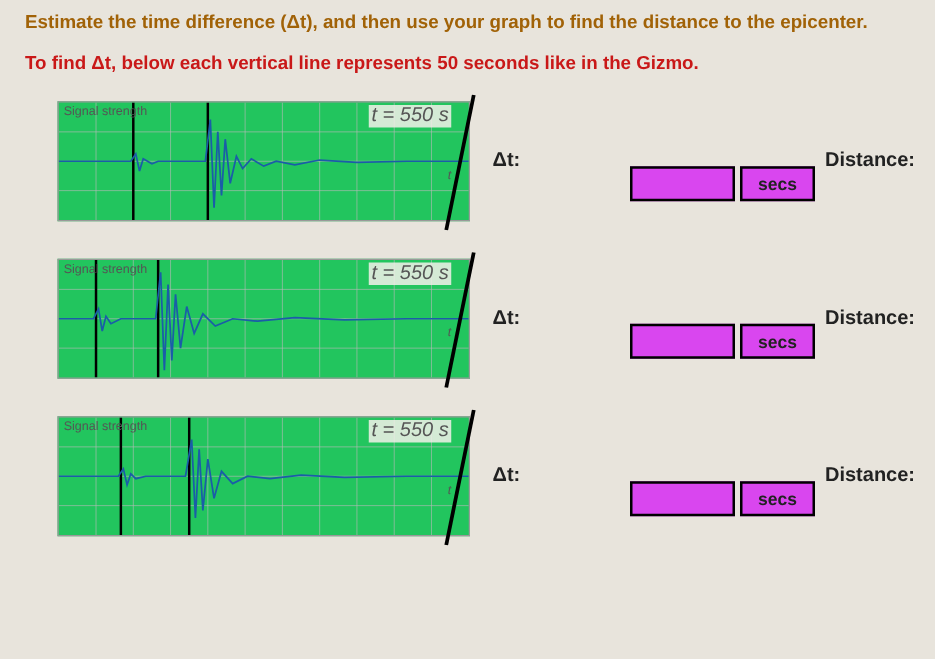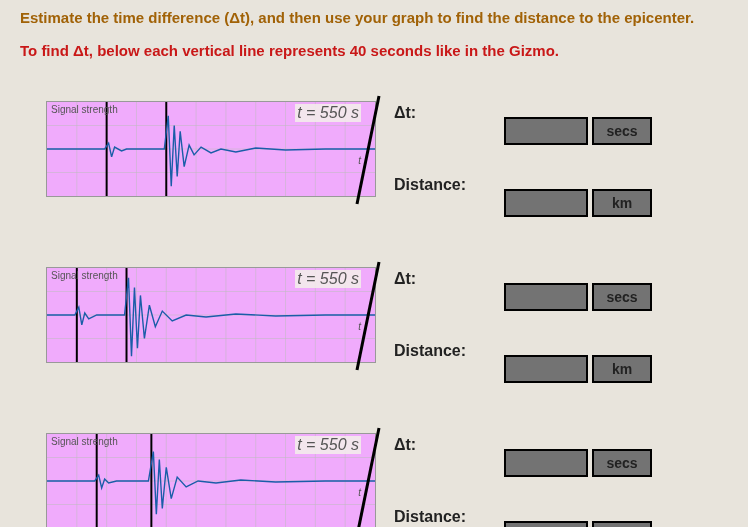--- a/index.html
+++ b/index.html
@@ -30,21 +30,21 @@
     .row {
       display: flex;
       align-items: center;
       gap: 18px;
       margin-bottom: 30px;
     }
     .seismo {
       width: 330px;
       height: 96px;
       position: relative;
-      background: #f0abfc;
+      background: #22c55e;
       border: 1px solid #999;
       flex-shrink: 0;
     }
     .axis-label-y {
       position: absolute;
       top: 2px;
       left: 4px;
       font-size: 10px;
       color: #555;
       filter: blur(0.5px);
@@ -67,34 +67,34 @@
       bottom: 30px;
       right: 14px;
       font-size: 10px;
       font-style: italic;
       color: #555;
       z-index: 5;
     }
     .answer-block {
       width: 310px;
       display: flex;
-      flex-direction: column;
+      flex-direction: row;
       gap: 8px;
     }
     .answer-line {
       display: flex;
       align-items: center;
       font-size: 16px;
       font-weight: bold;
       color: #222;
       filter: blur(0.3px);
     }
     .al-label { width: 110px; flex-shrink: 0; }
     .answer-box {
-      background: #737373;
+      background: #d946ef;
       border: 2px solid #000;
       height: 28px;
       line-height: 24px;
       text-align: center;
       font-size: 14px;
       font-weight: bold;
       margin-top: 36px;
     }
     .gapcell { width: 84px; }
     .unitcell { width: 60px; margin-left: 4px; }
@@ -105,21 +105,21 @@
       top: -10px;
       width: 30px;
       height: 116px;
       z-index: 6;
     }
   </style>
 </head>
 <body>
 
 <div class="instruction">Estimate the time difference (Δt), and then use your graph to find the distance to the epicenter.</div>
-<div class="hint">To find Δt, below each vertical line represents 40 seconds like in the Gizmo.</div>
+<div class="hint">To find Δt, below each vertical line represents 50 seconds like in the Gizmo.</div>
 
 <div class="rows">
 
   <div class="row">
     <div class="seismo">
       <span class="axis-label-y">Signal strength</span>
       <span class="axis-label-t">t = 550 s</span>
       <span class="axis-label-tmark">t</span>
       <svg class="wave" viewBox="0 0 330 96" preserveAspectRatio="none">
         <g stroke="#bbb" stroke-width="0.5">

